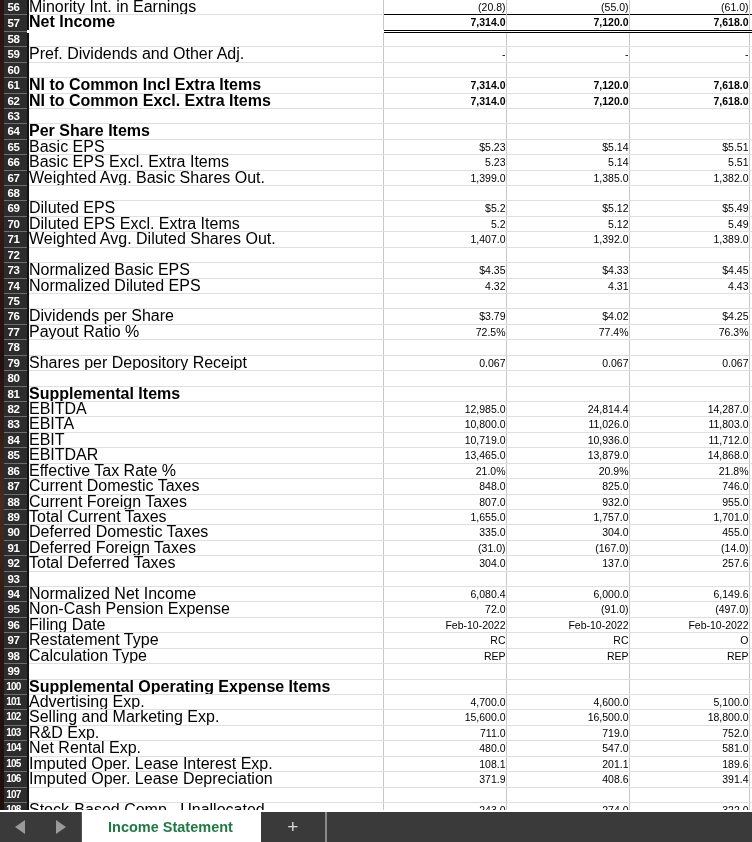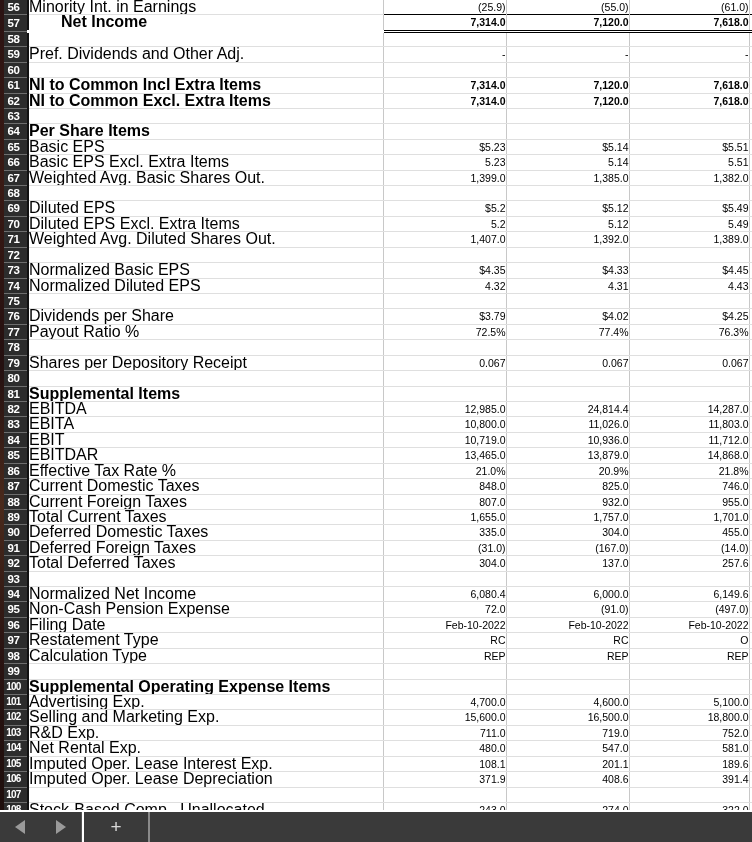--- a/index.html
+++ b/index.html
@@ -93,21 +93,21 @@
 
   .bold { font-weight: bold; }
   .indent { padding-left: 9px; }
 
   
   tr.netincome td.val,
   tr.netincome td.lbl {
     border-top: 1.3px solid #000;
     border-bottom: 3px double #000;
   }
-  tr.netincome td.lbl { border-top-color: transparent; border-bottom-color: transparent; padding-left: 32px; }
+  tr.netincome td.lbl { border-top-color: transparent; border-bottom-color: transparent; }
   tr.minority td.val { border-bottom: none; }
 
   
   .tabbar {
     position: absolute;
     left: 0; bottom: 0;
     width: 752px; height: 30px;
     background: #3a3a3a;
     display: flex;
     align-items: stretch;
@@ -167,21 +167,21 @@
 <div id="app">
 
   <div class="edge-strip"></div>
 
   <div class="grid">
     <table class="sheet">
       <tbody id="rows-body">
           <tr class="minority">
             <td class="rowhdr">56</td>
             <td class="lbl">Minority Int. in Earnings</td>
-            <td class="val v1">(25.9)</td>
+            <td class="val v1">(20.8)</td>
             <td class="val v2">(55.0)</td>
             <td class="val v3">(61.0)</td>
             <td class="val v4"></td>
           </tr>
           <tr class="netincome">
             <td class="rowhdr">57</td>
             <td class="lbl bold indent">Net Income</td>
             <td class="val v1 bold">7,314.0</td>
             <td class="val v2 bold">7,120.0</td>
             <td class="val v3 bold">7,618.0</td>
@@ -599,17 +599,18 @@
     </table>
   </div>
 
   <div class="tabbar-cap"></div>
 
   <div class="tabbar">
     <div class="nav-arrows">
       <span class="arrow left"></span>
       <span class="arrow right"></span>
     </div>
+    <div class="tab-active">Income Statement</div>
     <div class="tab-plus">+</div>
     <div class="tab-rest"></div>
   </div>
 
 </div>
 
 </body></html>

